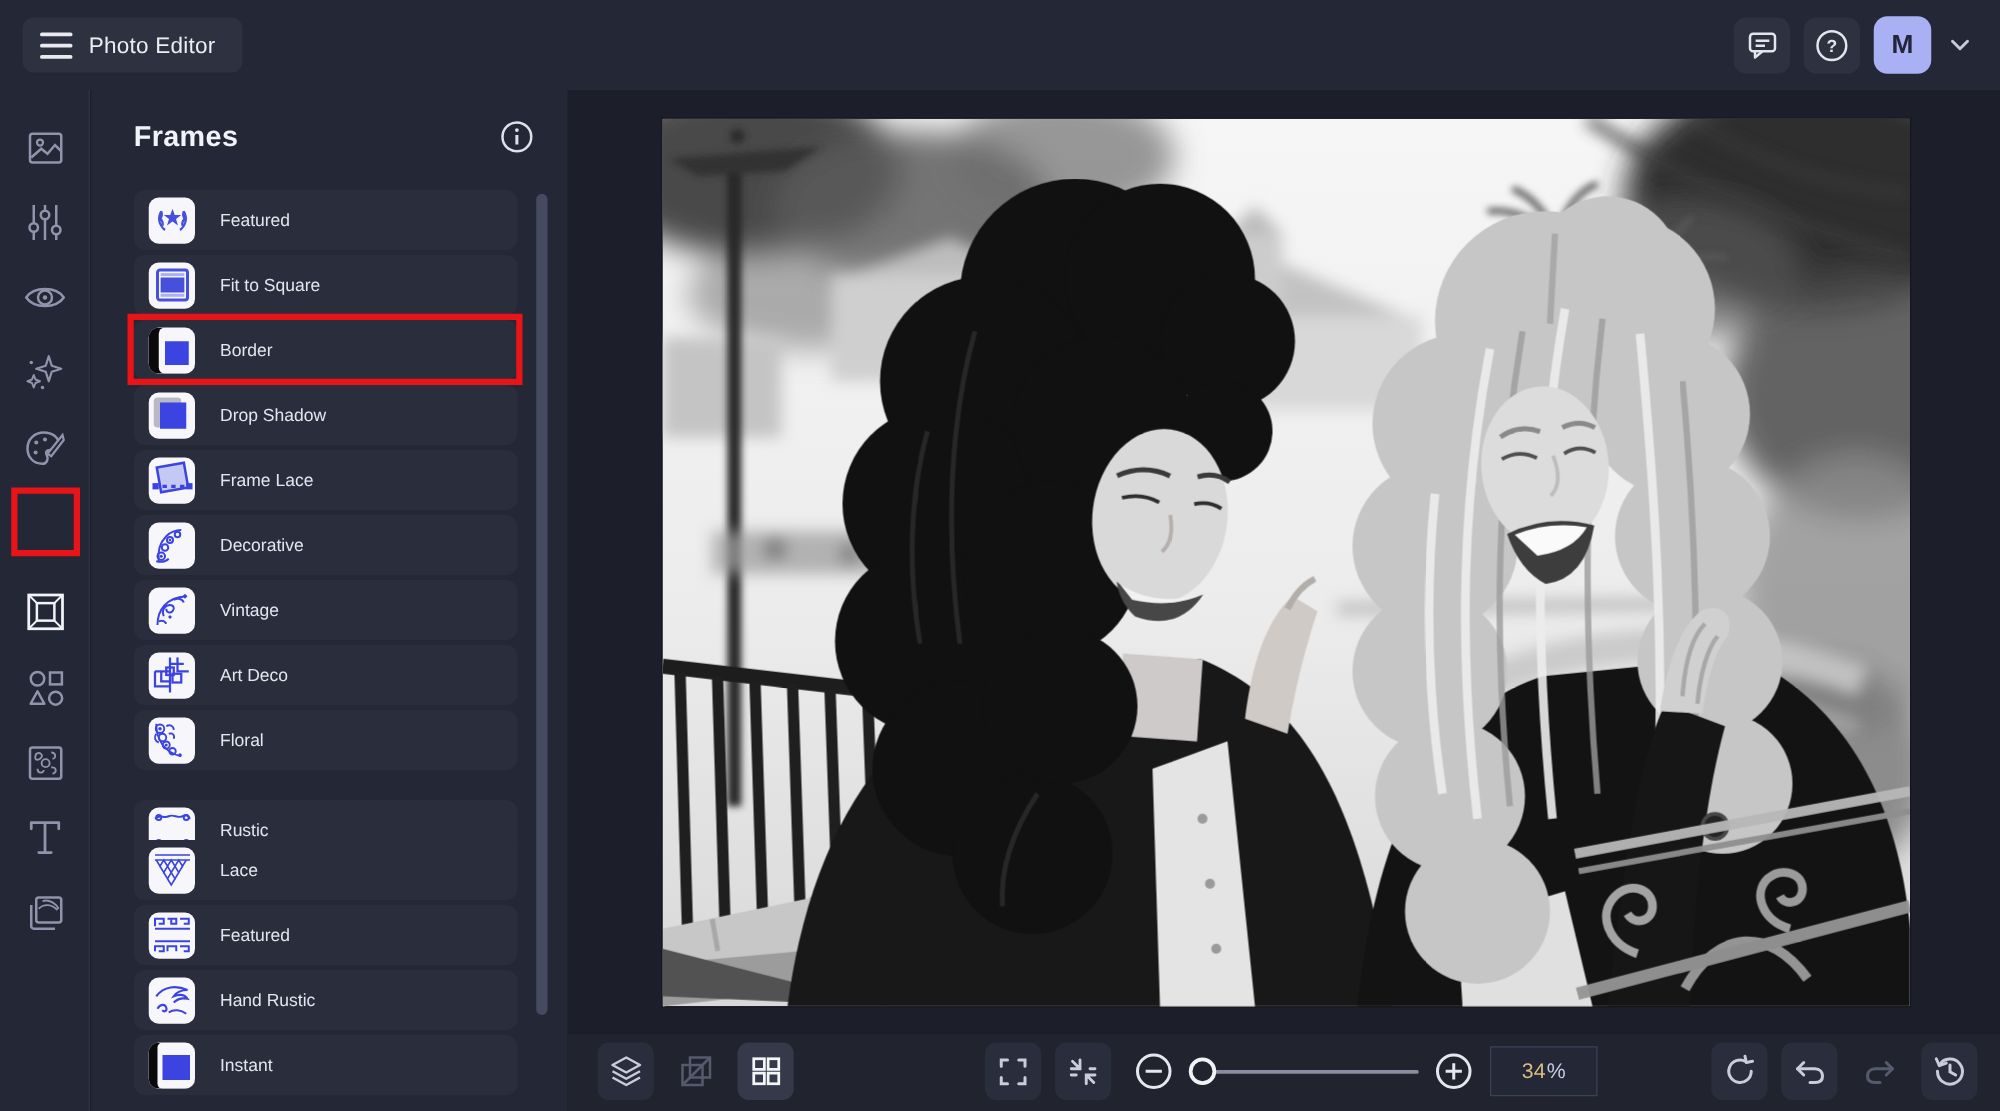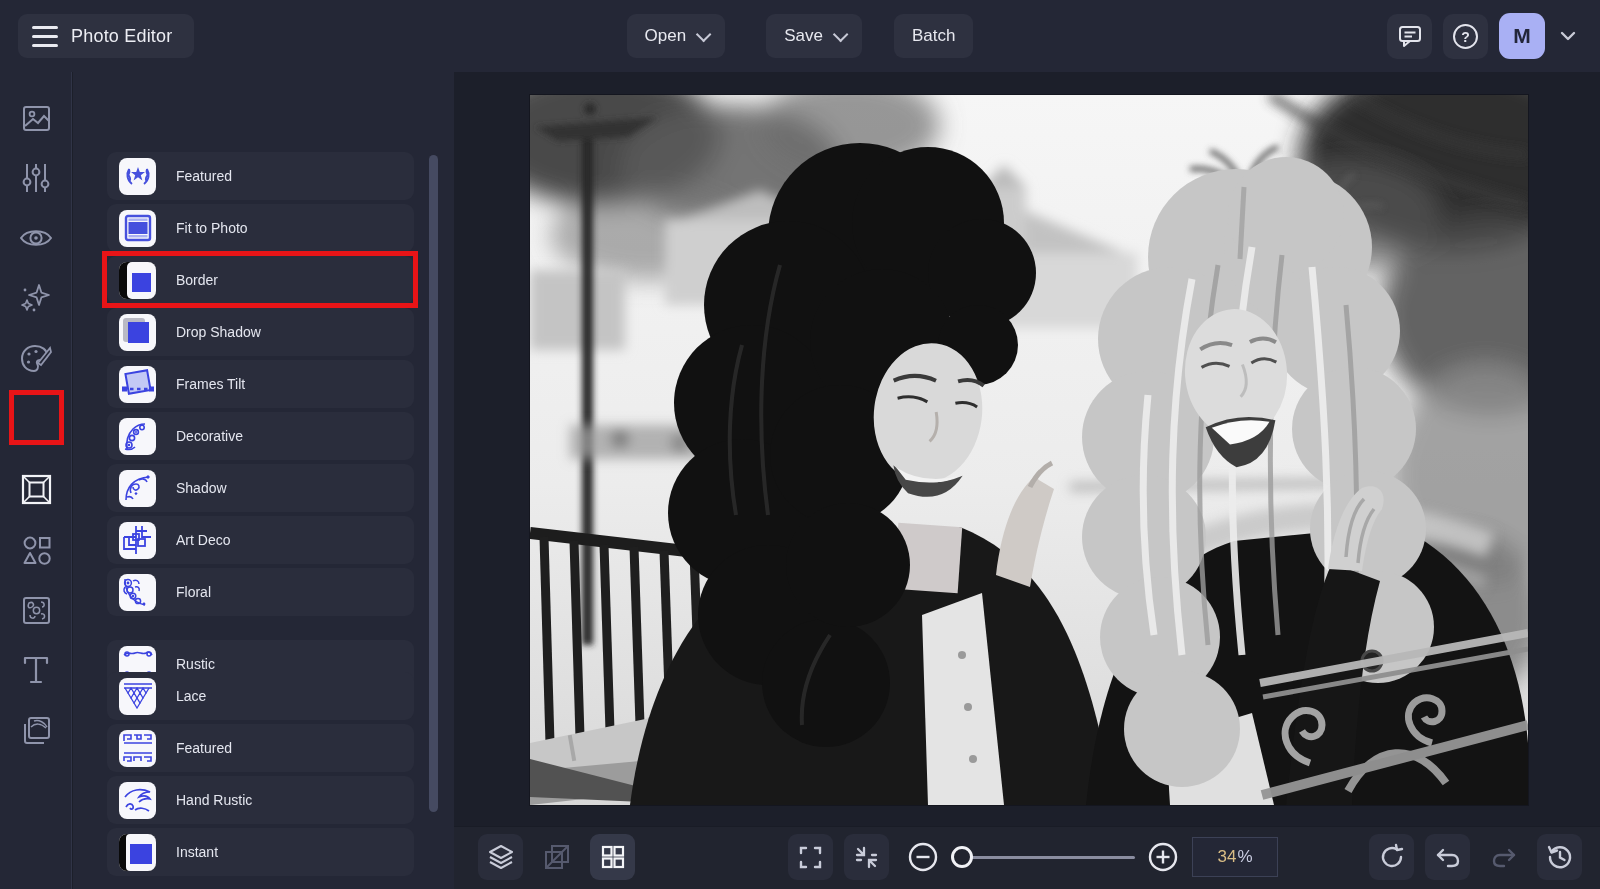--- a/index.html
+++ b/index.html
@@ -85,33 +85,20 @@
   <div class="topbar">
     <div class="menu-btn">
       <div class="hamburger">
           <span></span>
           <span></span>
           <span></span>
         </div>
       <div class="app-title">Photo Editor</div>
     </div>
 
-    <div class="top-center">
-      <button class="tbtn" style="margin-right:41px">
-        <span>Open</span>
-        <span class="chev"></span>
-      </button>
-      <button class="tbtn" style="margin-right:32px">
-        <span>Save</span>
-        <span class="chev"></span>
-      </button>
-      <button class="tbtn">
-        <span>Batch</span>
-      </button>
-    </div>
 
     <div class="top-right">
       <button class="icon-btn44">
         <svg width="26" height="26" viewBox="0 0 26 26">
           <rect x="3" y="4" width="20" height="14" rx="2.5" fill="none" stroke="currentColor" stroke-width="2"></rect>
           <path d="M7 18 L7 23 L13 18" fill="none" stroke="currentColor" stroke-width="2" stroke-linejoin="round"></path>
           <line x1="7.5" y1="9.5" x2="18.5" y2="9.5" stroke="currentColor" stroke-width="2"></line>
           <line x1="7.5" y1="13.5" x2="15" y2="13.5" stroke="currentColor" stroke-width="2"></line>
         </svg>
       </button>
@@ -207,20 +194,30 @@
     <button class="rail-item" style="top:630px">
       <svg width="31" height="31" viewBox="0 0 31 31">
         <rect x="8" y="3" width="20" height="20" rx="2" fill="none" stroke="currentColor" stroke-width="2"></rect>
         <path d="M10 12 C14 8 20 8 25 13 M13 6 C18 4 24 8 26 12" fill="none" stroke="currentColor" stroke-width="1.5"></path>
         <path d="M4 9 L4 26 C4 27 5 28 6 28 L23 28" fill="none" stroke="currentColor" stroke-width="2"></path>
       </svg>
     </button>
   </div>
 
   <div class="panel">
+    <div class="panel-head">
+      <div class="panel-title">Frames</div>
+      <button class="info-btn">
+        <svg width="27" height="27" viewBox="0 0 27 27">
+          <circle cx="13.5" cy="13.5" r="11.5" fill="none" stroke="currentColor" stroke-width="2"></circle>
+          <line x1="13.5" y1="12" x2="13.5" y2="19.5" stroke="currentColor" stroke-width="2.4"></line>
+          <circle cx="13.5" cy="8" r="1.5" fill="currentColor"></circle>
+        </svg>
+      </button>
+    </div>
 
     <div class="flist">
 
       <div class="fitem" style="top:0px">
         <span class="ficon">
             <svg width="30" height="30" viewBox="0 0 30 30">
           <path d="M15 6 L16.8 11 L22 11 L17.8 14.2 L19.4 19.4 L15 16.2 L10.6 19.4 L12.2 14.2 L8 11 L13.2 11 Z" fill="#4650dd"></path>
           <path d="M6 8 C3 13 4 19 9 23 M6 8 C7 11 6 13 5 14 M5.5 14 C7 16 7.5 18 7 19.5" fill="none" stroke="#4650dd" stroke-width="1.8"></path>
           <path d="M24 8 C27 13 26 19 21 23 M24 8 C23 11 24 13 25 14 M24.5 14 C23 16 22.5 18 23 19.5" fill="none" stroke="#4650dd" stroke-width="1.8"></path>
         </svg>
@@ -230,21 +227,21 @@
 
       <div class="fitem" style="top:52px">
         <span class="ficon">
             <svg width="30" height="30" viewBox="0 0 30 30">
           <rect x="3" y="3" width="24" height="24" rx="2" fill="none" stroke="#4650dd" stroke-width="2.4"></rect>
           <rect x="5.5" y="9" width="19" height="12" fill="#4650dd"></rect>
           <rect x="5.5" y="5.5" width="19" height="2.4" fill="#aab0f2"></rect>
           <rect x="5.5" y="22" width="19" height="2.4" fill="#aab0f2"></rect>
         </svg>
           </span>
-        <span class="flabel">Fit to Photo</span>
+        <span class="flabel">Fit to Square</span>
       </div>
 
       <div class="fitem" style="top:104px">
         <span class="ficon">
             <svg width="37" height="37" viewBox="0 0 37 37">
           <rect x="0" y="0" width="37" height="37" fill="#0a0a0a"></rect>
           <rect x="8" y="0" width="29" height="37" rx="5" fill="#f7f7fb"></rect>
           <rect x="13" y="11" width="19" height="19" fill="#3b43e0"></rect>
         </svg>
           </span>
@@ -265,21 +262,21 @@
         <span class="ficon">
             <svg width="34" height="34" viewBox="0 0 34 34">
           <g transform="rotate(-10 17 15)">
             <rect x="6" y="5" width="22" height="20" fill="#c3c8f5" stroke="#3b43e0" stroke-width="2"></rect>
           </g>
           <line x1="2" y1="22" x2="32" y2="22" stroke="#3b43e0" stroke-width="2.6" stroke-dasharray="3.5 3.5"></line>
           <rect x="1" y="19.5" width="5" height="5" fill="#3b43e0"></rect>
           <rect x="28" y="19.5" width="5" height="5" fill="#3b43e0"></rect>
         </svg>
           </span>
-        <span class="flabel">Frames Tilt</span>
+        <span class="flabel">Frame Lace</span>
       </div>
 
       <div class="fitem" style="top:260px">
         <span class="ficon">
             <svg width="34" height="34" viewBox="0 0 34 34">
           <g stroke="#3b43e0" fill="none" stroke-width="1.6">
             <path d="M6 30 C5 22 7 15 12 10 C15 7 19 5 24 5"></path>
             <circle cx="8" cy="26" r="3"></circle>
                 <circle cx="11" cy="19" r="2.6"></circle>
                 <circle cx="15" cy="13" r="2.4"></circle>
@@ -299,21 +296,21 @@
           <g stroke="#3b43e0" fill="none" stroke-width="1.6">
             <path d="M5 29 C5 17 12 7 28 6"></path>
             <path d="M10 22 C8 17 11 13 15 13 C18 13 19 16 17 18 C15 20 12 19 12 16"></path>
             <path d="M18 9 C21 7 25 8 26 11"></path>
             <path d="M6 26 C9 25 11 26 12 28"></path>
           </g>
           <path d="M27 4 L29 6 L27 8 L25 6 Z" fill="#3b43e0"></path>
           <path d="M15 21 L16.6 22.6 L15 24.2 L13.4 22.6 Z" fill="#3b43e0"></path>
         </svg>
           </span>
-        <span class="flabel">Shadow</span>
+        <span class="flabel">Vintage</span>
       </div>
 
       <div class="fitem" style="top:364px">
         <span class="ficon">
             <svg width="34" height="34" viewBox="0 0 34 34">
           <g stroke="#3b43e0" fill="none" stroke-width="1.8">
             <path d="M15 3 L15 31"></path>
                 <path d="M21 3 L21 14 L30 14"></path>
             <path d="M3 14 L15 14"></path>
                 <path d="M3 14 L3 26 L15 26"></path>

